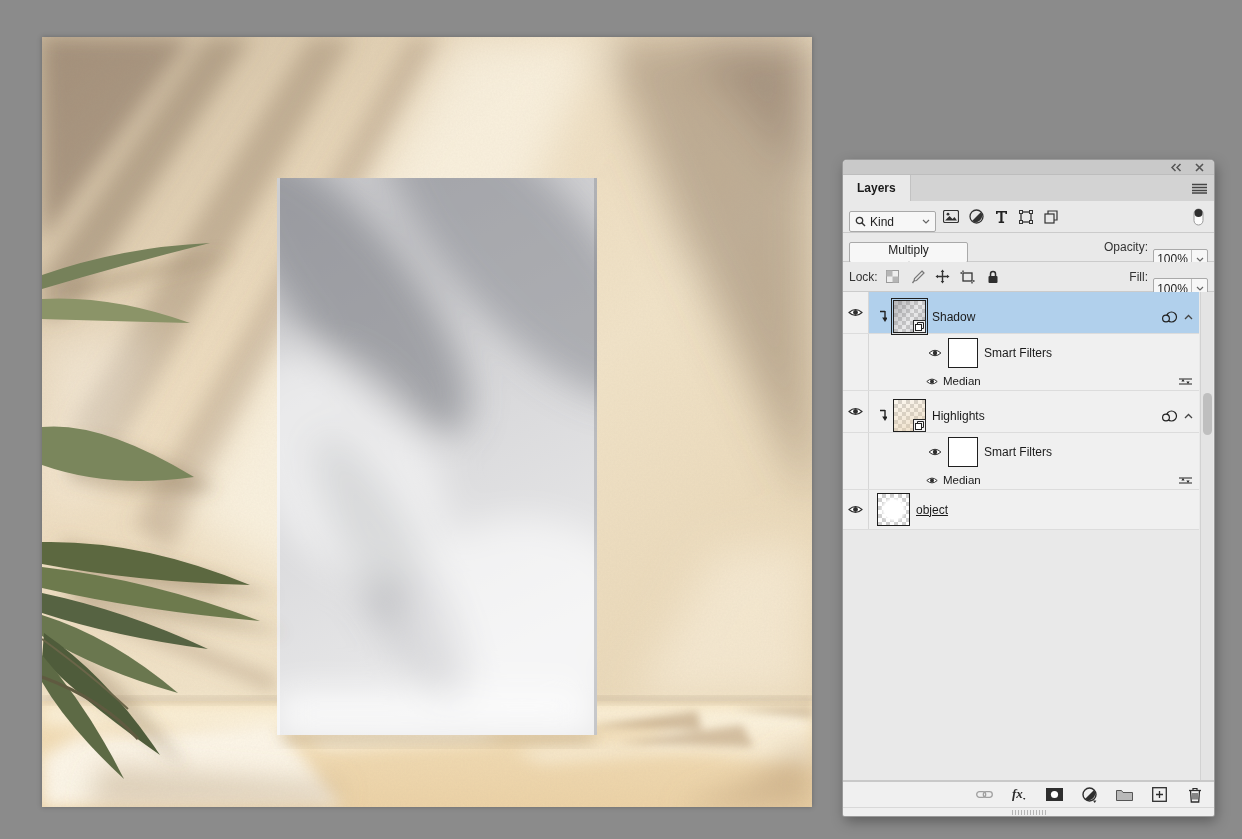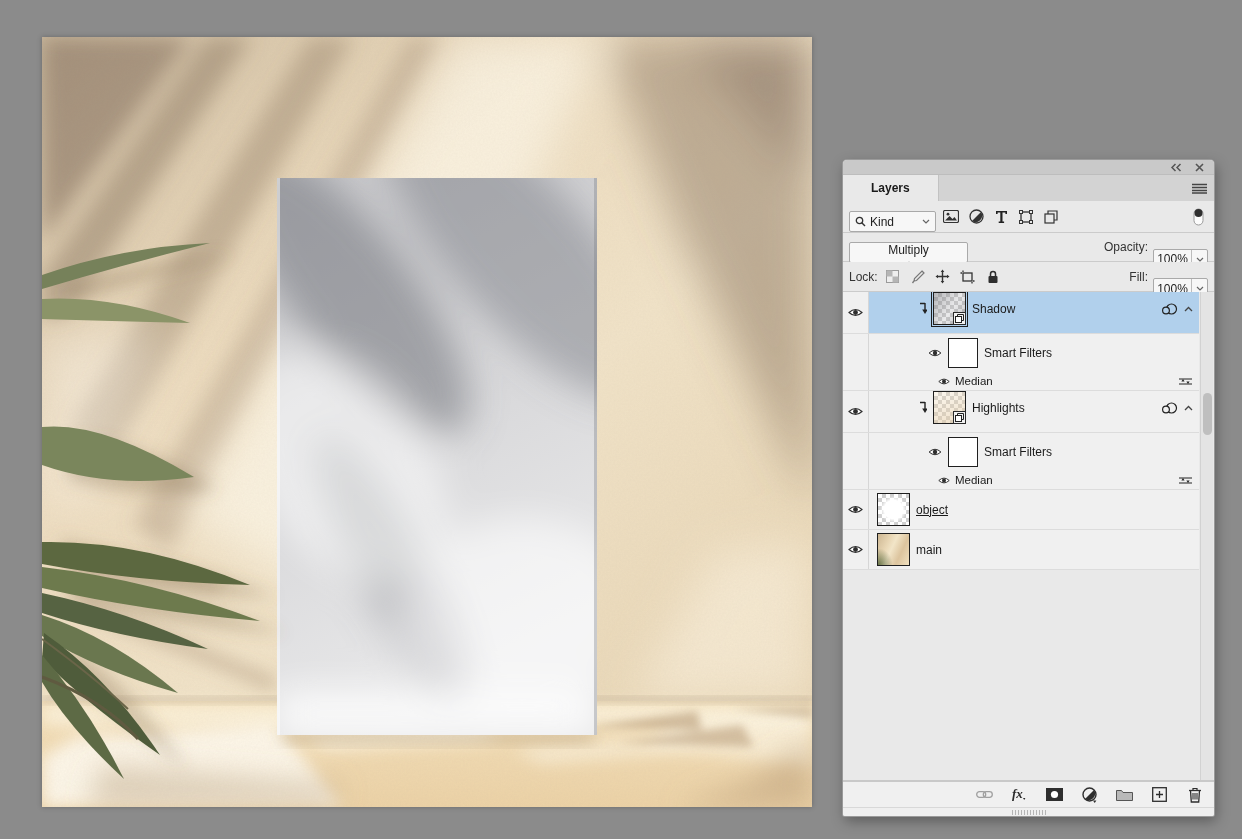--- a/index.html
+++ b/index.html
@@ -11,21 +11,21 @@
   #canvas svg { display:block; width:100%; height:100%; }
 
   
   #panel { position:absolute; left:843px; top:160px; width:371px; height:656px;
            display:flex; flex-direction:column; background:#e9e9e9; border-radius:4px 4px 2px 2px;
            box-shadow:0 0 0 1px #9a9a9a, 2px 5px 14px rgba(0,0,0,.35); }
   .titlebar { height:15px; flex:none; background:#c9c9c9; border-radius:4px 4px 0 0; border-bottom:1px solid #bdbdbd;
               display:flex; align-items:center; justify-content:flex-end; gap:9px; padding:0 8px; }
   .tb-btn { width:14px; height:11px; display:flex; align-items:center; justify-content:center; cursor:pointer; }
   .tabbar { height:26px; flex:none; background:#d3d3d3; display:flex; align-items:stretch; position:relative; }
-  .tab { background:#e9e9e9; padding:0 28px; display:flex; align-items:center; font-weight:bold; color:#1a1a1a;
+  .tab { background:#e9e9e9; padding:0 14px; display:flex; align-items:center; font-weight:bold; color:#1a1a1a;
          border-right:1px solid #c2c2c2; }
   .panel-menu { position:absolute; right:6px; top:5px; width:18px; height:16px; display:flex; align-items:center; justify-content:center; }
 
   .ctl-row { flex:none; display:flex; align-items:center; border-bottom:1px solid #cbcbcb; padding:0 6px; gap:5px; background:#e9e9e9; }
   #filter-row { height:32px; }
   #blend-row  { height:29px; }
   #lock-row   { height:30px;justify-content:center; }
 
   .selectbox { height:21px; background:#f7f7f7; border:1px solid #a9a9a9; border-radius:2px;
                display:flex; align-items:center; padding:0 5px; gap:4px; color:#222;margin-top:10px; }
@@ -35,25 +35,25 @@
   .valbox { height:21px; background:#f7f7f7; border:1px solid #a9a9a9; border-radius:2px; display:flex; align-items:stretch;margin-top:24px; }
   .valbox .val { width:37px; display:flex; align-items:center; justify-content:center; }
   .valbox .arr { width:16px; border-left:1px solid #bdbdbd; display:flex; align-items:center; justify-content:center; }
   .icon-btn { width:20px; height:20px; display:flex; align-items:center; justify-content:center; cursor:pointer; }
   .lbl { color:#333; }
   .flex-sp { flex:1; }
 
   #layers-list { flex:1; background:#e9e9e9; position:relative; overflow:hidden; border-bottom:1px solid #c9c9c9; }
   .rows { position:absolute; left:0; top:0; right:15px; }
   .layer-row { display:flex; align-items:stretch; background:#f0f0f0; border-bottom:1px solid #dcdcdc; cursor:pointer; }
-  .h-top { height:42px; } .h-sf { height:38px; border-bottom:none;gap:20px; } .h-med { height:19px;gap:12px; } .h-plain { height:40px;text-align:right; }
+  .h-top { height:42px; } .h-sf { height:38px; border-bottom:none;gap:20px; } .h-med { height:19px; } .h-plain { height:40px;text-align:right; }
   .eye-col { width:26px; flex:none; border-right:1px solid #d6d6d6; display:flex; align-items:center; justify-content:center; }
   .row-main { flex:1; display:flex; align-items:center; padding:0 6px 0 8px; gap:6px; min-width:0; }
   .selected .row-main-wrap { background:#b1d0ec; }
-  .row-main-wrap { flex:1; display:flex; align-items:flex-start; min-width:0;padding-left:40px; }
+  .row-main-wrap { flex:1; display:flex; align-items:flex-end; min-width:0; }
   .name { white-space:nowrap; color:#1a1a1a; }
   .u { text-decoration:underline; }
 
   .thumb { width:33px; height:33px; flex:none; border:1px solid #1f1f1f; position:relative;
            background-color:#fff;
            background-image:linear-gradient(45deg,#cfcfcf 25%,transparent 25%,transparent 75%,#cfcfcf 75%),
                             linear-gradient(45deg,#cfcfcf 25%,transparent 25%,transparent 75%,#cfcfcf 75%);
            background-position:0 0,4px 4px; background-size:8px 8px; }
   .thumb.sel { outline:1px solid #1f1f1f; outline-offset:1px; }
   .tint-shadow::before { content:""; position:absolute; inset:0; background:linear-gradient(125deg,rgba(120,120,125,.55),rgba(170,170,175,.25) 55%,rgba(120,120,125,.45)); }
@@ -491,32 +491,20 @@
               <path d="M1 5.5 Q7.5 -0.5 14 5.5 Q7.5 11.5 1 5.5 Z" fill="#fff" stroke="#2e2e2e" stroke-width="1.1"></path>
               <circle cx="7.5" cy="5.5" r="2.4" fill="#2e2e2e"></circle>
             </svg>
         </div>
         <div class="row-main">
           <div class="thumb tint-obj"></div>
           <span class="name u">object</span>
         </div>
       </div>
 
-      <div class="layer-row h-plain">
-        <div class="eye-col">
-          <svg width="15" height="11" viewBox="0 0 15 11">
-              <path d="M1 5.5 Q7.5 -0.5 14 5.5 Q7.5 11.5 1 5.5 Z" fill="#fff" stroke="#2e2e2e" stroke-width="1.1"></path>
-              <circle cx="7.5" cy="5.5" r="2.4" fill="#2e2e2e"></circle>
-            </svg>
-        </div>
-        <div class="row-main">
-          <div class="thumb photo"></div>
-          <span class="name">main</span>
-        </div>
-      </div>
 
     </div>
     <div id="v-scroll">
       <div id="v-thumb"></div>
     </div>
   </div>
 
   <div id="footer">
     <span class="ft-btn">
       <svg width="17" height="9" viewBox="0 0 17 9">

